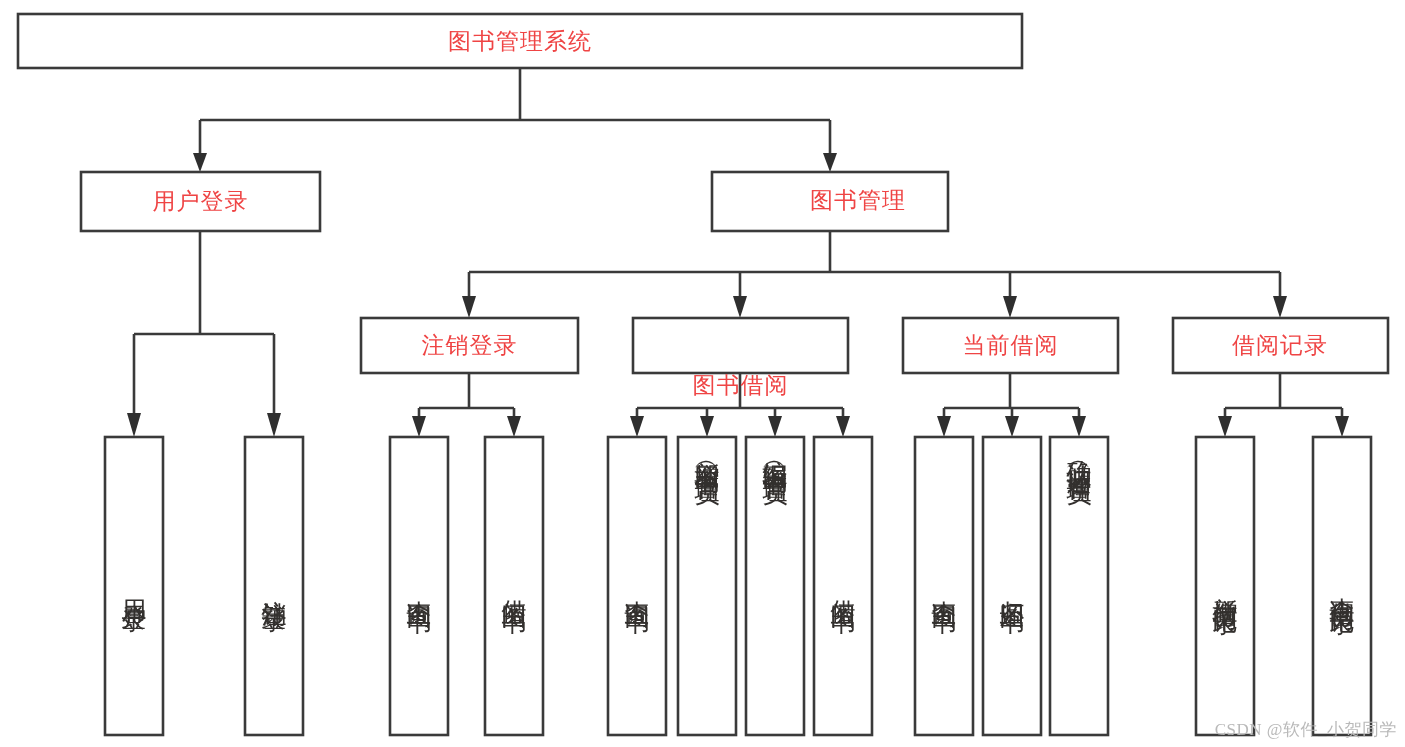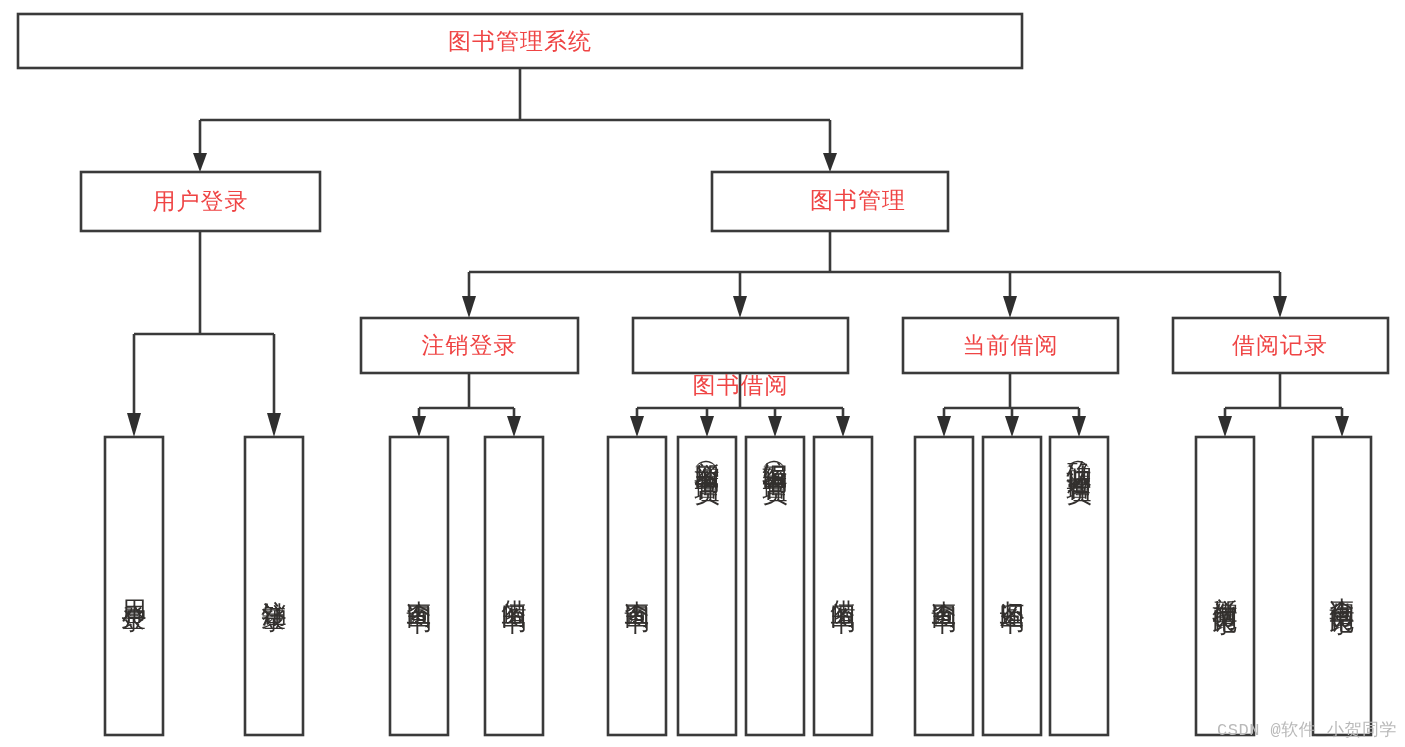--- a/index.html
+++ b/index.html
@@ -38,21 +38,21 @@
     stroke-linecap: butt;
   }
   .arrow-head {
     fill: #2f2f2f;
     stroke: none;
   }
   .watermark {
     position: absolute;
     right: 8px;
     bottom: 6px;
-    font-family: Liberation Mono, monospace;
+    font-family: Liberation Serif, serif;
     font-size: 17px;
     color: #b9b9b9;
     letter-spacing: 0.5px;
     white-space: nowrap;
     pointer-events: none;
   }
   .vlabel-wrap {
     position: absolute;
     display: flex;
     align-items: flex-start;

